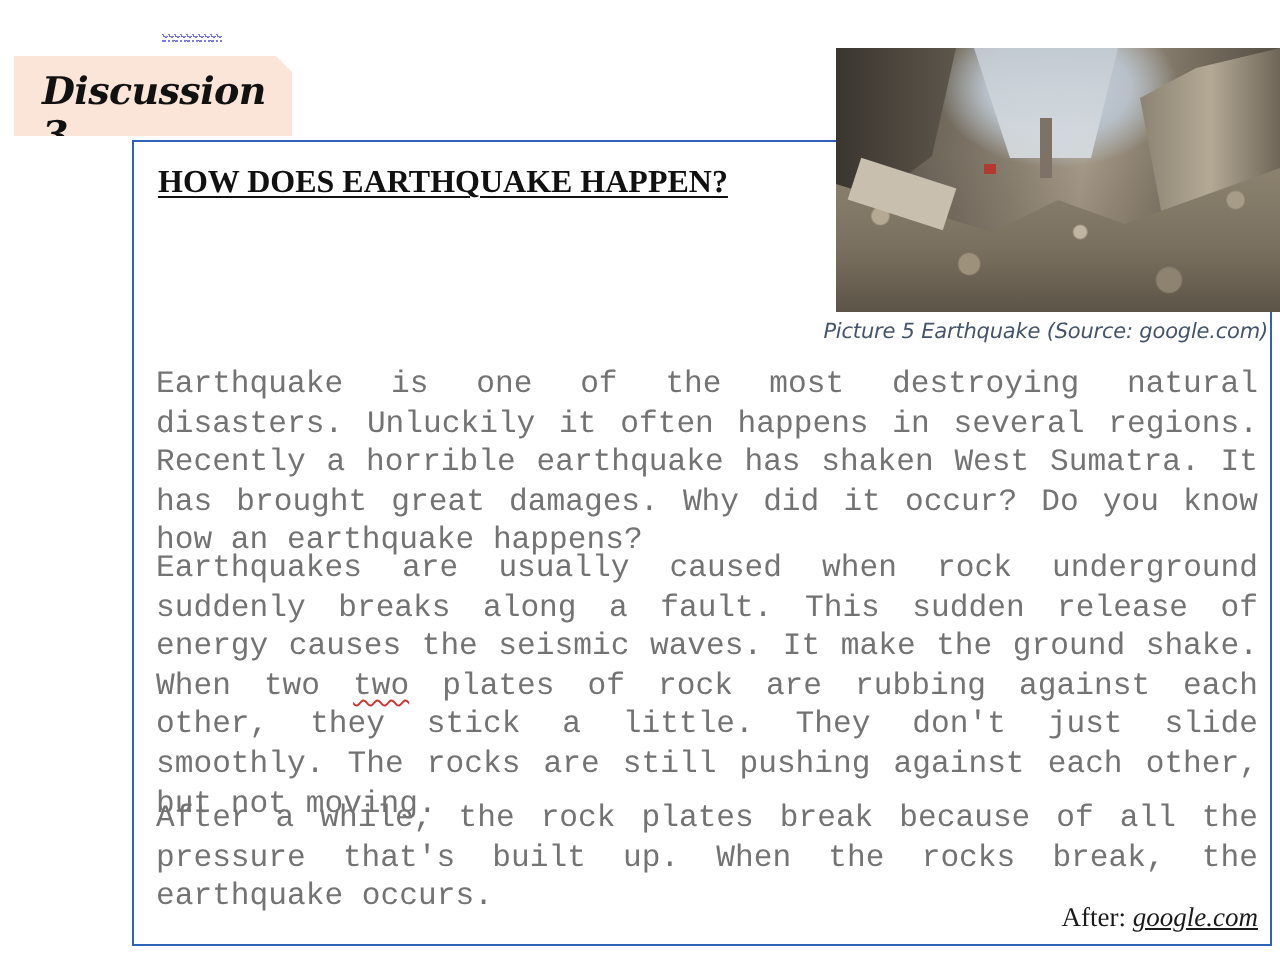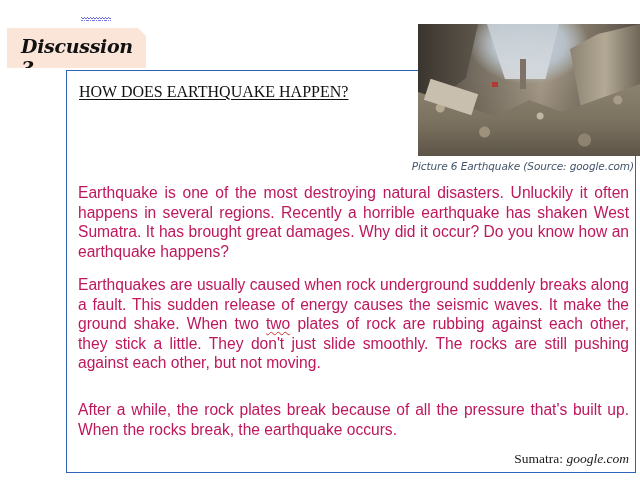--- a/index.html
+++ b/index.html
@@ -24,21 +24,21 @@
     position: absolute; left: 14px; top: 7px;
     font-family: "DejaVu Serif", serif; font-style: italic; font-weight: bold;
     font-size: 19px; color: #111; letter-spacing: -0.3px;
   }
   .box {
     position: absolute; left: 66px; top: 70px; width: 570px; height: 403px;
     border: 1.5px solid #2f63b8; box-sizing: border-box; background: #fff;
   }
   .heading {
     position: absolute; left: 79px; top: 83px;
-    font-family: "Liberation Serif", serif; font-weight: normal; font-size: 16px;
+    font-family: "Liberation Serif", serif; font-weight: bold; font-size: 16px;
     text-decoration: underline; text-underline-offset: 2px; color: #111;
   }
   .photo {
     position: absolute; left: 418px; top: 24px; width: 222px; height: 132px;
     background:
       linear-gradient(180deg, rgba(0,0,0,0) 0%, rgba(0,0,0,0) 40%, rgba(60,50,40,0.25) 100%),
       radial-gradient(ellipse 60px 40px at 50% 15%, #c9d2da 0%, #b7c0c8 60%, rgba(183,192,200,0) 100%),
       linear-gradient(95deg, #3e3a34 0%, #6b6358 20%, #8a8070 40%, #a59a88 55%, #7c7263 75%, #4a443c 100%);
     overflow: hidden;
   }
@@ -79,34 +79,34 @@
   .photo .red {
     position: absolute; left: 74px; top: 58px; width: 6px; height: 5px; background: #b23a30;
   }
   .caption {
     position: absolute; right: 6px; top: 160px;
     font-family: "DejaVu Sans", sans-serif; font-style: italic; font-size: 10.5px;
     color: #44546a; letter-spacing: -0.1px;
   }
   .para {
     position: absolute; left: 78px; width: 551px;
-    font-family: Liberation Sans, sans-serif; font-size: 15.6px; line-height: 19.6px;
-    text-align: justify; color: #be185d;
+    font-family: Liberation Mono, monospace; font-size: 15.6px; line-height: 19.6px;
+    text-align: justify; color: #737373;
   }
   .p1 { top: 183px; }
   .p2 { top: 275px; }
   .p3 { top: 400px; }
   .spell {
     text-decoration: underline wavy #d03030; text-decoration-thickness: 1px; text-underline-offset: 2px;
   }
   .source {
     position: absolute; right: 11px; top: 451px;
     font-family: "Liberation Serif", serif; font-size: 13.5px; color: #1a1a1a;
   }
-  .source i { font-style: italic; }
+  .source i { font-style: italic; text-decoration: underline; }
 </style>
 </head>
 <body>
 
 <div class="squiggle"></div>
 
 <div class="tab">
   <span class="tab-title">Discussion 3</span>
 </div>
 
@@ -117,21 +117,21 @@
 <div class="photo" title="Photo of earthquake rubble in a ruined street">
   <div class="sky"></div>
   <div class="bldg-left"></div>
   <div class="bldg-right"></div>
   <div class="tower"></div>
   <div class="rubble"></div>
   <div class="slab"></div>
   <div class="red"></div>
 </div>
 
-<div class="caption">Picture 6 Earthquake (Source: google.com)</div>
+<div class="caption">Picture 5 Earthquake (Source: google.com)</div>
 
 <p class="para p1" style="margin:0">Earthquake is one of the most destroying natural disasters. Unluckily it often happens in several regions. Recently a horrible earthquake has shaken West Sumatra. It has brought great damages. Why did it occur? Do you know how an earthquake happens?</p>
 
 <p class="para p2" style="margin:0"><span>Earthquakes are usually caused when rock underground suddenly breaks along a fault. This sudden release of energy causes the seismic waves. It make the ground shake. When two </span><span class="spell">two</span><span> plates of rock are rubbing against each other, they stick a little. They don't just slide smoothly. The rocks are still pushing against each other, but not moving.</span></p>
 
 <p class="para p3" style="margin:0">After a while, the rock plates break because of all the pressure that's built up. When the rocks break, the earthquake occurs.</p>
 
-<div class="source"><span>Sumatra: </span><i>google.com</i></div>
+<div class="source"><span>After: </span><i>google.com</i></div>
 
 </body></html>

